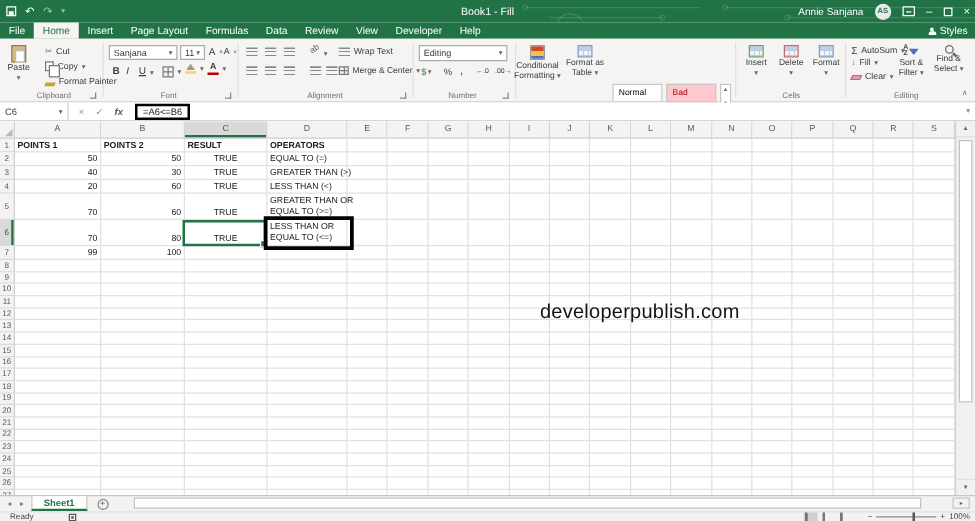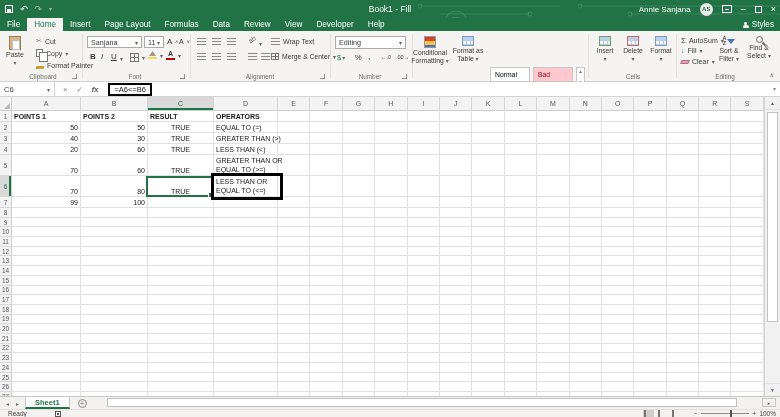--- a/index.html
+++ b/index.html
@@ -1029,20 +1029,21 @@
           <div class="cell" style="width: 32.4px;"></div>
           <div class="cell" style="width: 32.4px;"></div>
           <div class="cell" style="width: 32.4px;"></div>
           <div class="cell" style="width: 32.4px;"></div>
         </div>
       </div>
   </div>
 
   <div class="selbox"></div>
   <div class="annobox"></div>
+  <div class="watermark">developerpublish.com</div>
 
   <div class="vscroll">
     <div class="vsbtn">▲</div>
     <div class="vthumb"></div>
     <div class="vsdown">▼</div>
   </div>
 
   <div class="stabs">
     <span class="snav">
       <span>◂</span>

